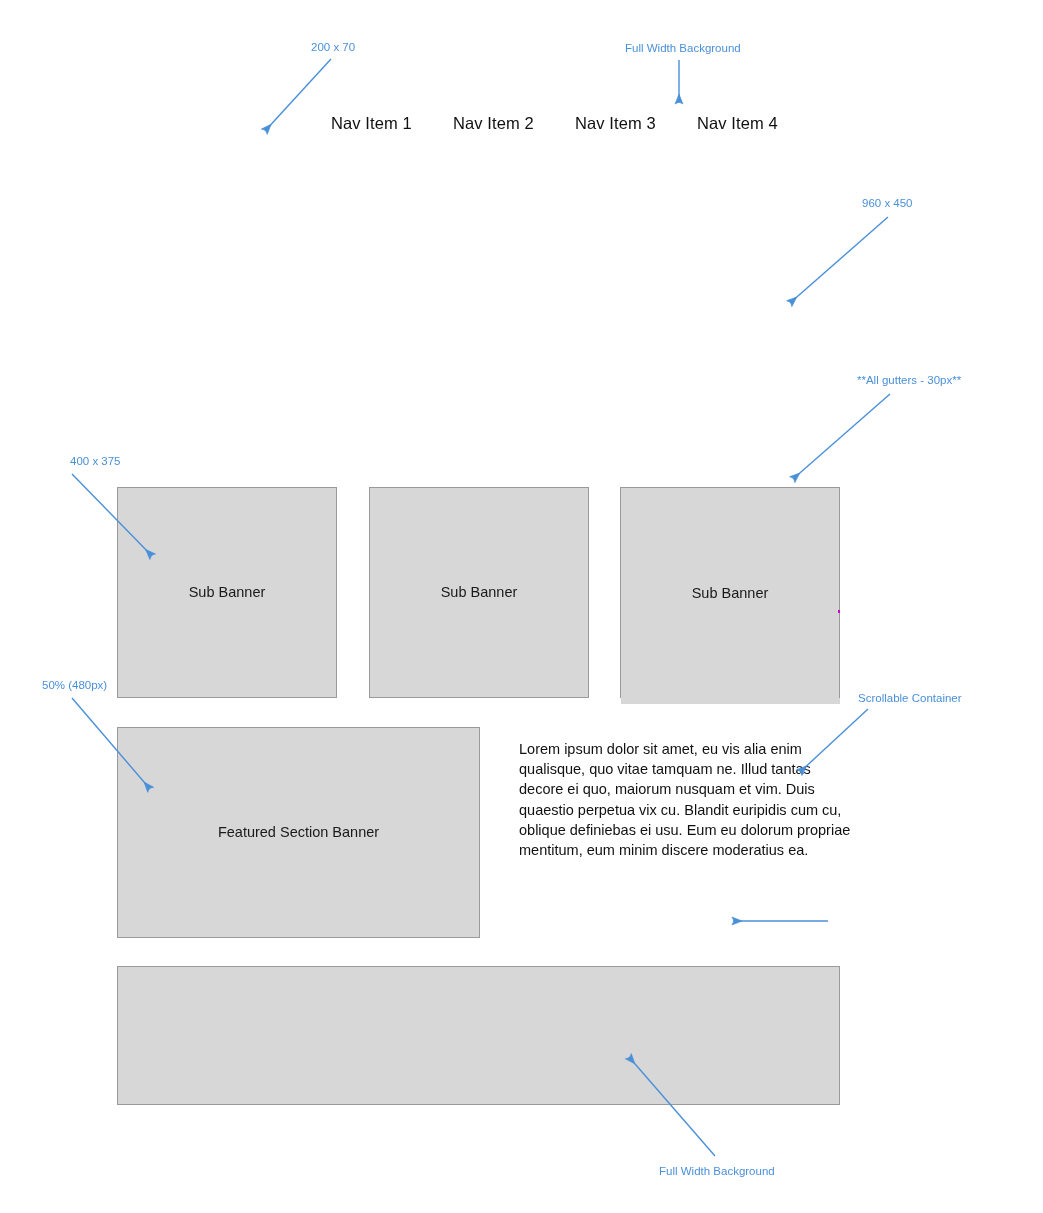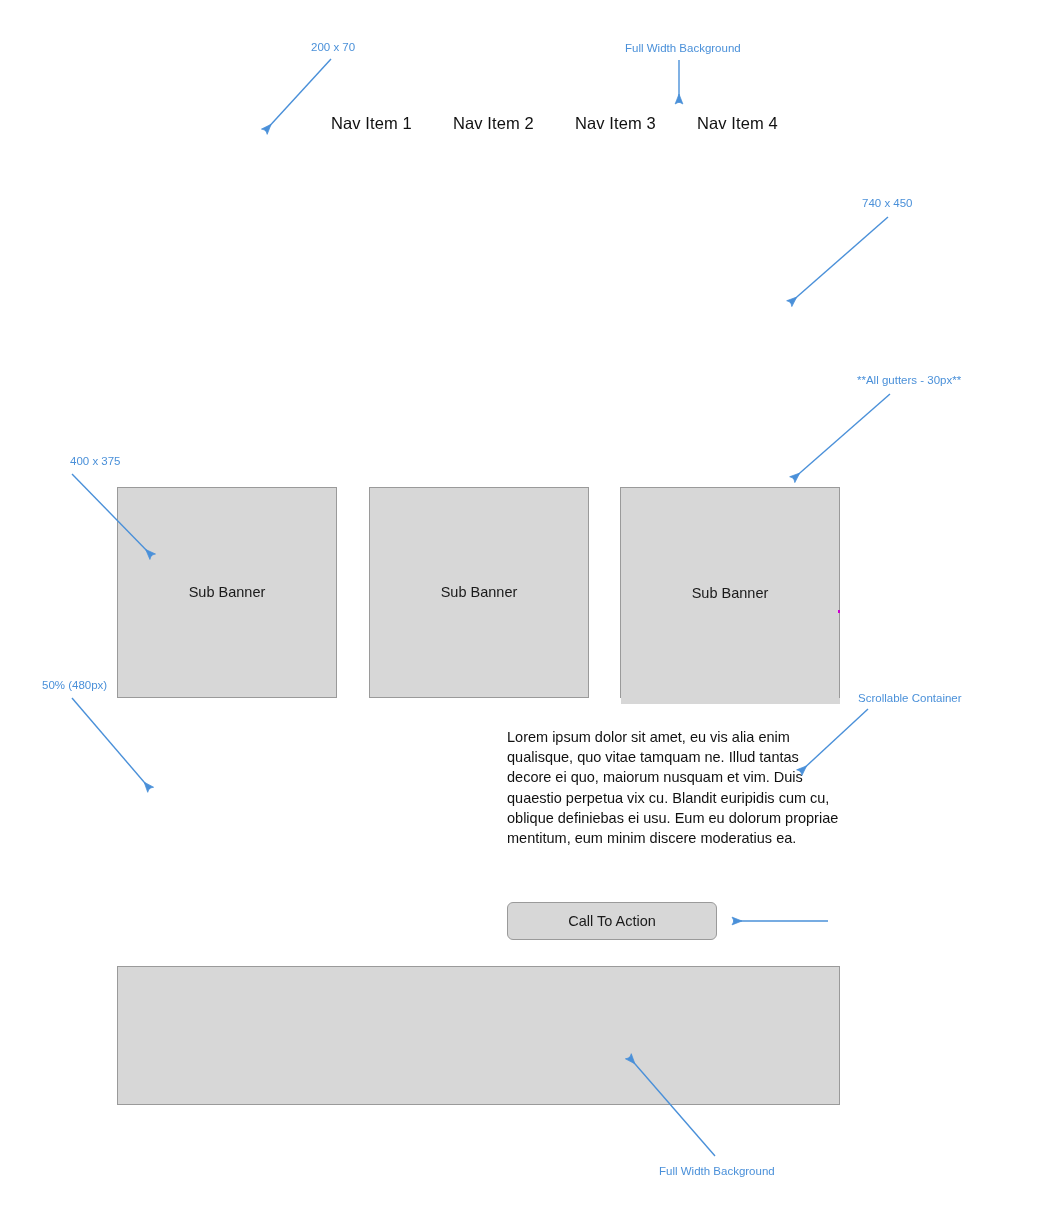--- a/index.html
+++ b/index.html
@@ -108,21 +108,21 @@
     font-size: 21px;
     font-weight: normal;
     color: #111111;
     margin: 0 0 20px 0;
     letter-spacing: .1px;
   }
   #featured-body {
     font-size: 14.5px;
     line-height: 20.2px;
     color: #111111;
-    margin: 0;
+    margin: 12px;
     width: 333px;
   }
   #cta-button {
     position: absolute;
     left: 507px; top: 902px;
     width: 210px; height: 38px;
     background: #d7d7d7;
     border: 1px solid #9a9a9a;
     border-radius: 6px;
     display: flex; align-items: center; justify-content: center;
@@ -184,36 +184,36 @@
   </div>
 
   <div id="scroll-wrap">
     <div id="sub-2-overflow"></div>
     <div id="sub-2">
       <span class="box-label">Sub Banner</span>
     </div>
     <div id="scroll-marker"></div>
   </div>
 
+  <div class="box" id="featured-banner">
+    <span class="box-label">Featured Section Banner</span>
+  </div>
 
   <div id="featured-col">
     <p id="featured-body">Lorem ipsum dolor sit amet, eu vis alia enim qualisque, quo vitae tamquam ne. Illud tantas decore ei quo, maiorum nusquam et vim. Duis quaestio perpetua vix cu. Blandit euripidis cum cu, oblique definiebas ei usu. Eum eu dolorum propriae mentitum, eum minim discere moderatius ea.</p>
   </div>
 
-  <button id="cta-button">
-    <span>Call To Action</span>
-  </button>
 
   <div class="box" id="bottom-box">
     <span class="box-label"></span>
   </div>
 
   <div class="anno" id="anno-logo">200 x 70</div>
   <div class="anno" id="anno-fullwidth-top">Full Width Background</div>
-  <div class="anno" id="anno-hero">740 x 450</div>
+  <div class="anno" id="anno-hero">960 x 450</div>
   <div class="anno" id="anno-gutters">**All gutters - 30px**</div>
   <div class="anno" id="anno-sub">400 x 375</div>
   <div class="anno" id="anno-half">50% (480px)</div>
   <div class="anno" id="anno-scroll">Scrollable Container</div>
   <div class="anno" id="anno-fullwidth-bottom">Full Width Background</div>
 
   <svg id="arrow-layer" width="1043" height="1213" viewBox="0 0 1043 1213">
     <defs>
       <marker id="ah" markerWidth="11" markerHeight="11" refX="9" refY="5.5" orient="auto" markerUnits="userSpaceOnUse">
         <path d="M0,5.5 L10,1.6 L8,5.5 L10,9.4 Z" fill="#4a90d9" stroke="#4a90d9" stroke-width="0.7"></path>

